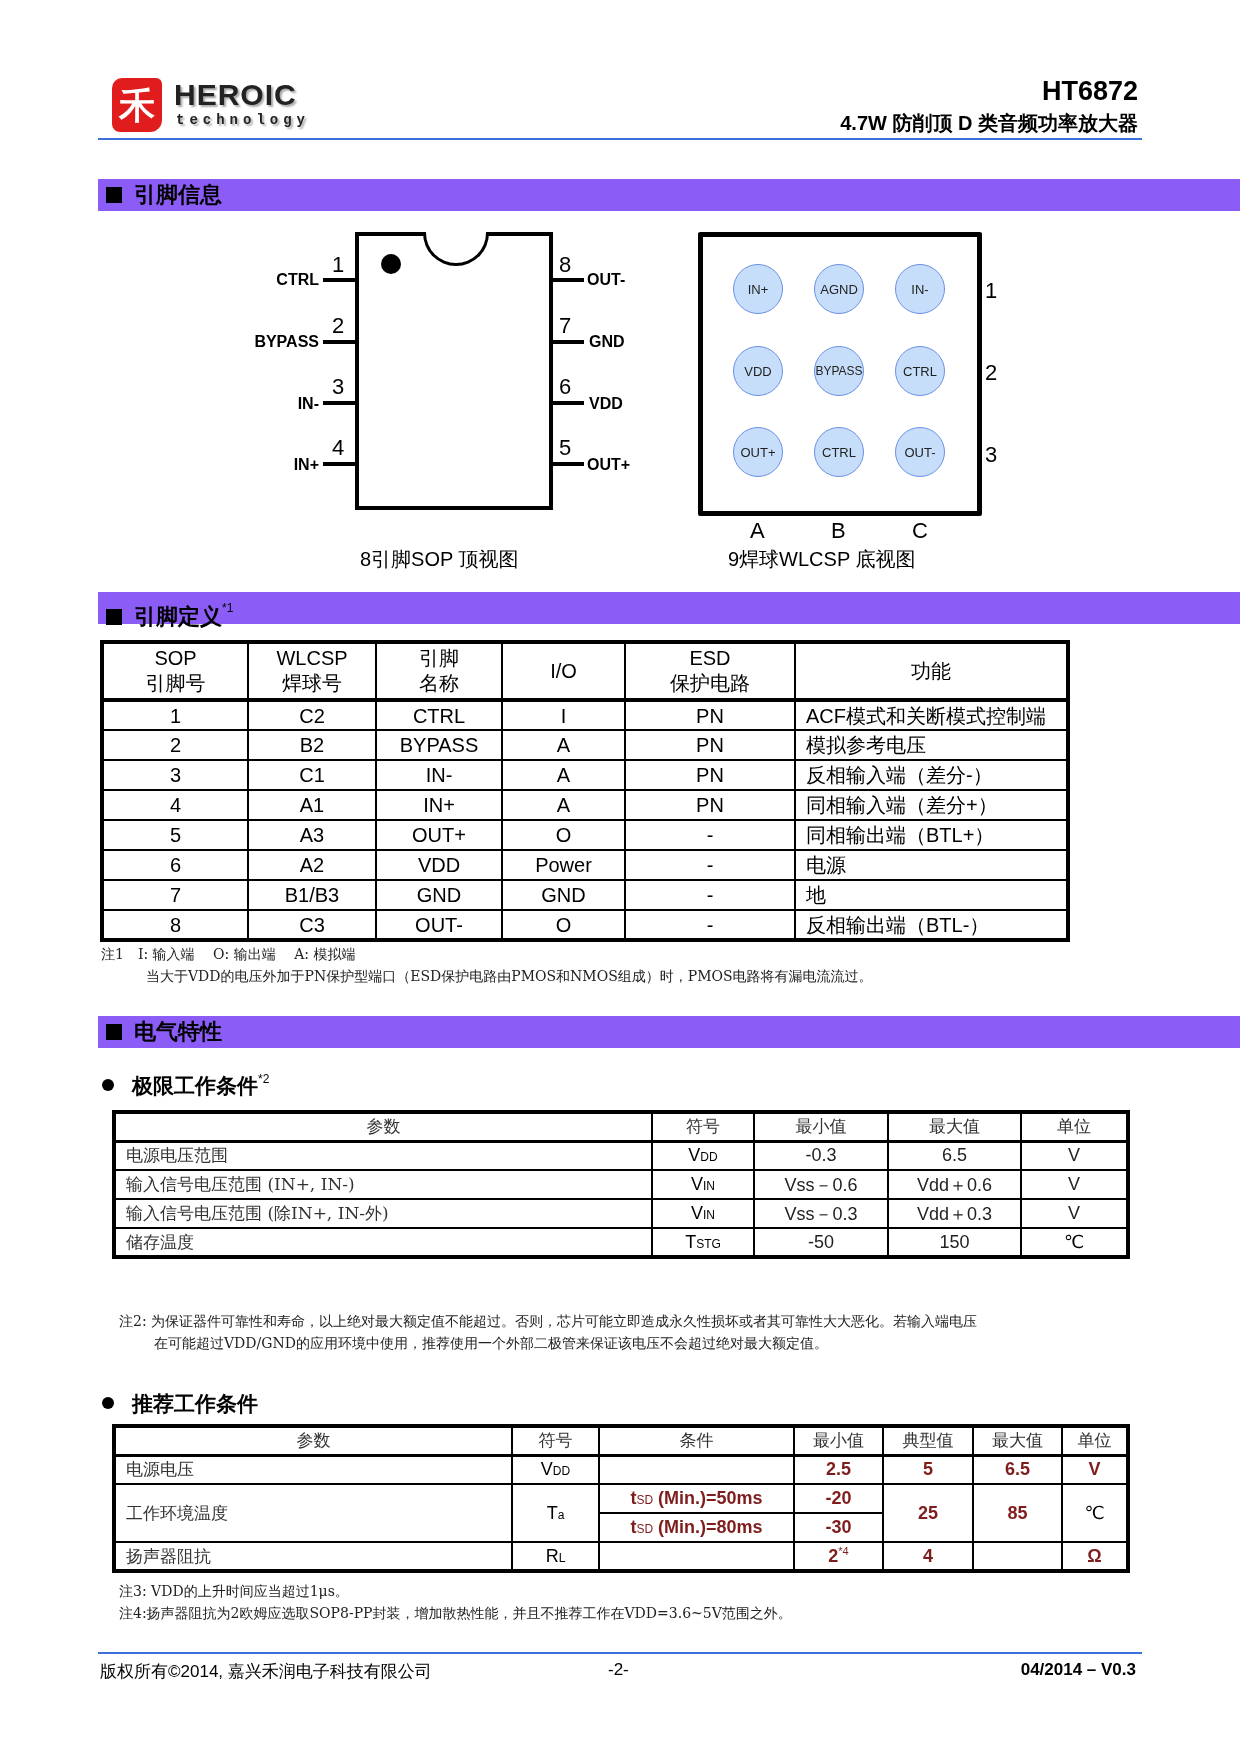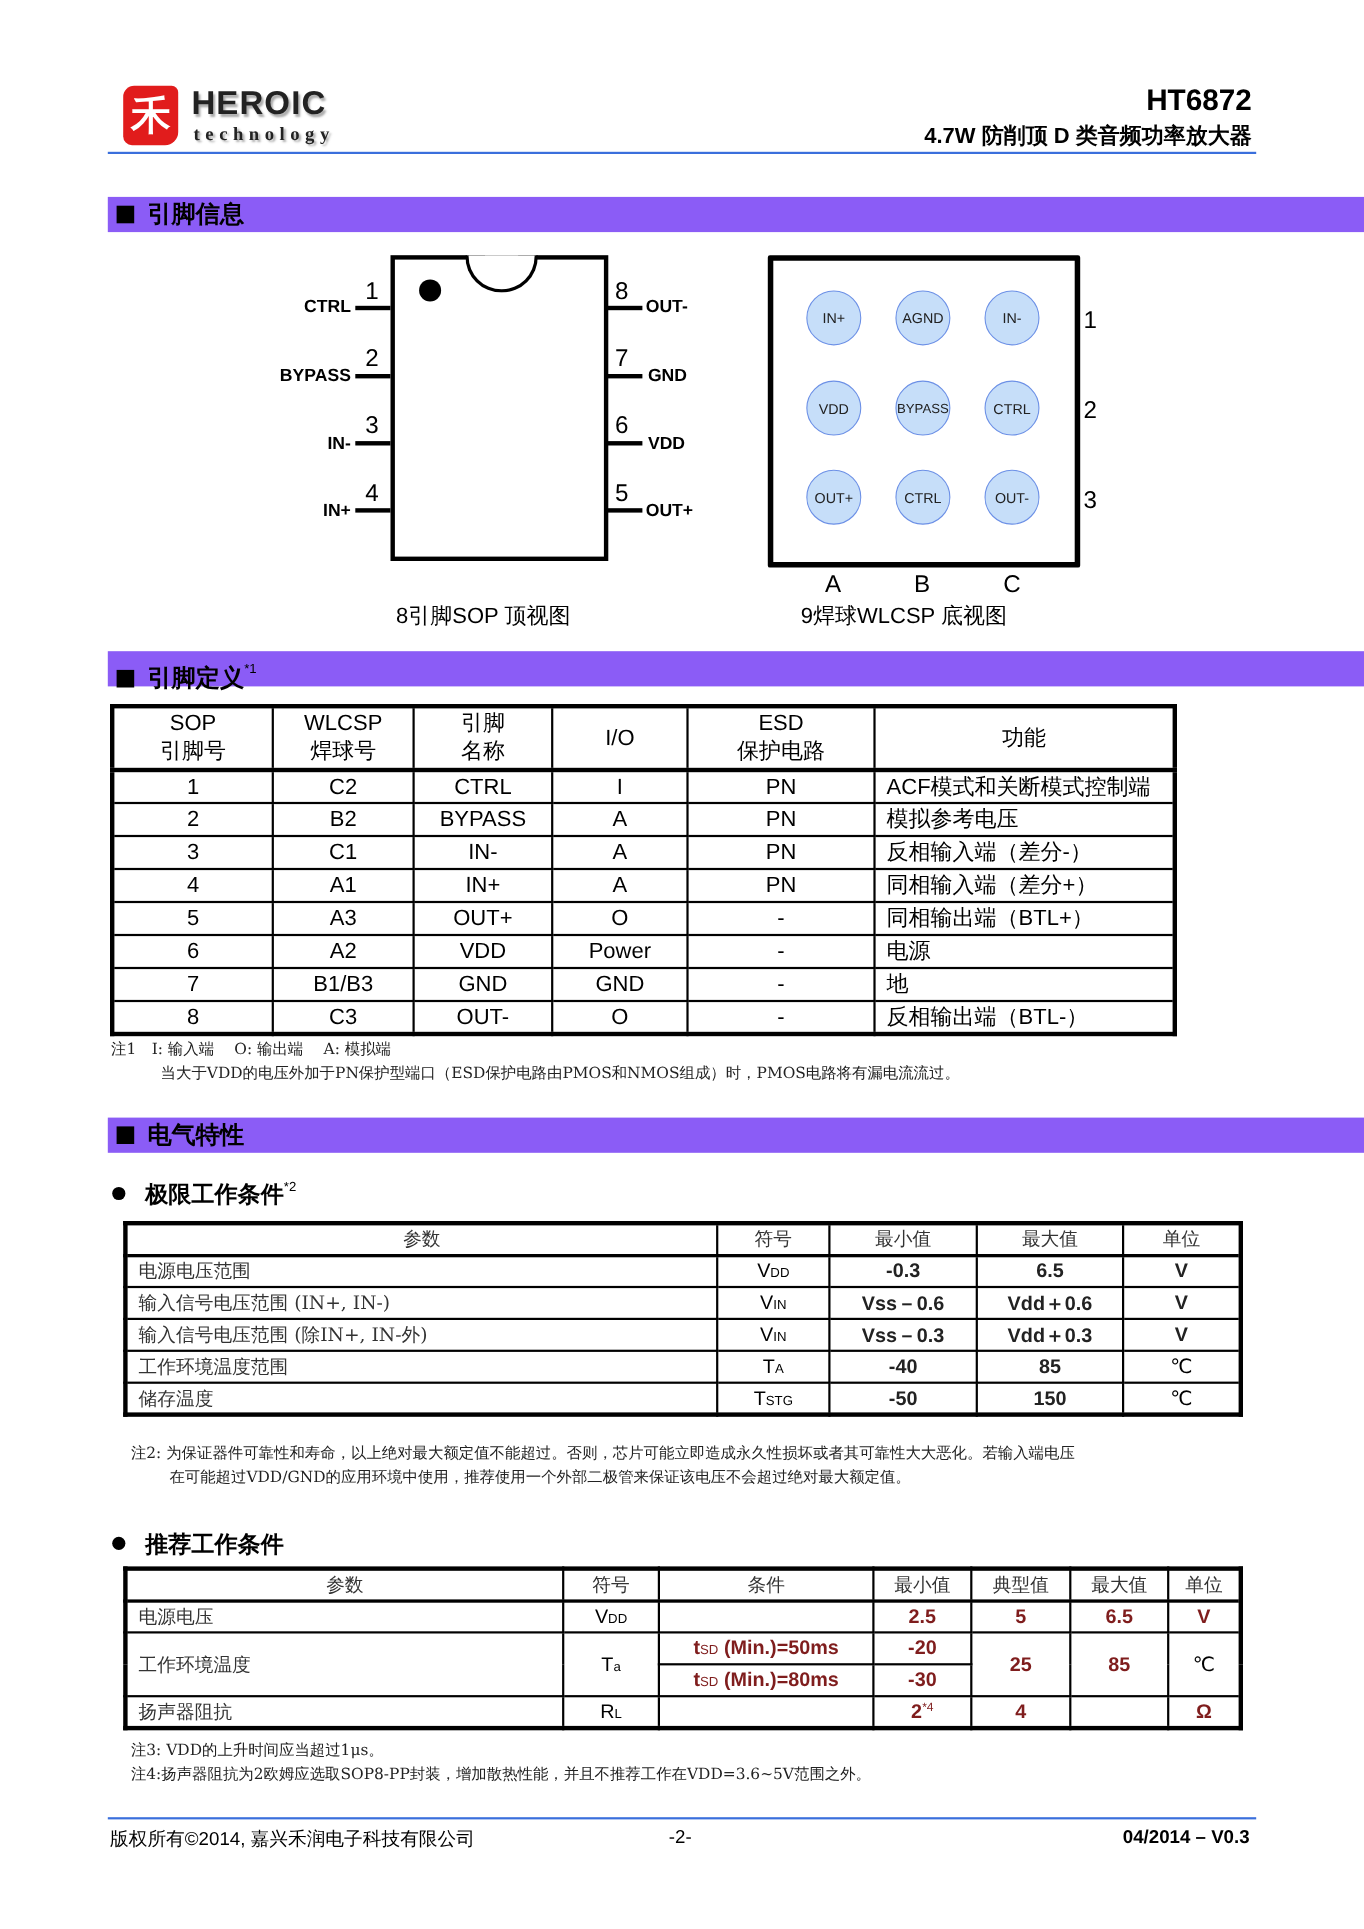--- a/index.html
+++ b/index.html
@@ -4,21 +4,21 @@
 <style>
   * { box-sizing: border-box; margin: 0; padding: 0; }
   html, body { width: 1240px; height: 1754px; background: #ffffff; }
   body { position: relative; font-family: "Liberation Sans", "DejaVu Sans", sans-serif; color: #000; overflow: hidden; }
   .abs { position: absolute; }
 
   
   .logo { left: 108px; top: 74px; width: 230px; height: 62px; }
   .logo-seal { position: absolute; left: 4px; top: 4px; width: 50px; height: 54px; background: #e11c1c; border-radius: 10px 6px 12px 8px; color: #fff; font-family: "DejaVu Serif", serif; font-size: 36px; font-weight: bold; line-height: 54px; text-align: center; }
   .logo-name { position: absolute; left: 66px; top: 4px; font-family: "Liberation Sans", sans-serif; font-weight: bold; font-size: 30px; color: #222; letter-spacing: 1px; text-shadow: 2px 2px 2px #aaa; }
-  .logo-sub { position: absolute; left: 68px; top: 38px; font-family: Liberation Serif, serif; font-weight: bold; font-size: 17px; color: #222; letter-spacing: 5px; text-shadow: 2px 2px 2px #aaa; }
+  .logo-sub { position: absolute; left: 68px; top: 38px; font-family: Liberation Mono, monospace; font-weight: bold; font-size: 14px; color: #222; letter-spacing: 5px; text-shadow: 2px 2px 2px #aaa; }
   .doc-title { right: 102px; top: 76px; font-size: 27px; font-weight: bold; text-align: right; }
   .doc-subtitle { right: 102px; top: 110px; font-size: 20px; font-weight: bold; text-align: center; margin-left: 36px; }
   .rule { left: 98px; width: 1044px; height: 2px; background: #3a6fdc; }
 
   
   .section-bar { left: 98px; width: 1148px; height: 32px; background: #8b5cf6; font-size: 22px; font-weight: bold; line-height: 32px; padding-left: 4px; }
   .section-bar .sq { display: inline-block; width: 16px; height: 16px; background: #000; margin: 0 12px 0 4px; vertical-align: -1px; }
   .section-bar sup { font-size: 12px; font-weight: normal; vertical-align: 12px; }
 
   
@@ -41,21 +41,21 @@
   .pin-table td, .pin-table th { border: 2px solid #000; font-size: 20px; text-align: center; font-weight: normal; height: 30px; padding: 0; line-height: 24px; }
   .pin-table th { height: 58px; line-height: 25px; }
   .pin-table thead tr { border-bottom: 4px solid #000; }
   .pin-table td.fn { text-align: left; padding-left: 10px; }
 
   .abs-table { left: 112px; top: 1110px; width: 1018px; border: 4px solid #000; }
   .abs-table td, .abs-table th { border: 2px solid #000; font-size: 18px; text-align: center; height: 29px; padding: 0; font-weight: normal; }
   .abs-table th { font-family: "DejaVu Serif", serif; font-size: 17px; color: #333; }
   .abs-table thead tr { border-bottom: 3px solid #000; }
   .abs-table td.param { text-align: left; padding-left: 10px; font-family: "DejaVu Serif", serif; color: #333; font-size: 17px; }
-  .abs-table td.num { font-weight: bold; color: #222; }
+  .abs-table td.num { font-weight: normal; color: #222; }
   .sub { font-size: 12px; font-weight: normal; }
 
   .rec-table { left: 112px; top: 1424px; width: 1018px; border: 4px solid #000; }
   .rec-table td, .rec-table th { border: 2px solid #000; font-size: 18px; text-align: center; height: 29px; padding: 0; font-weight: normal; }
   .rec-table th { font-family: "DejaVu Serif", serif; font-size: 17px; color: #333; }
   .rec-table thead tr { border-bottom: 3px solid #000; }
   .rec-table td.param { text-align: left; padding-left: 10px; font-family: "DejaVu Serif", serif; color: #333; font-size: 17px; }
   .rec-table td.num { font-weight: bold; color: #7f1d1d; }
   .rec-table sup { font-size: 11px; font-weight: normal; }
 
@@ -286,27 +286,20 @@
       <td class="num">Vss－0.6</td>
       <td class="num">Vdd＋0.6</td>
       <td class="num">V</td>
     </tr>
     <tr>
       <td class="param">输入信号电压范围 (除IN+, IN-外)</td>
       <td><span>V</span><span class="sub">IN</span></td>
       <td class="num">Vss－0.3</td>
       <td class="num">Vdd＋0.3</td>
       <td class="num">V</td>
-    </tr>
-    <tr>
-      <td class="param">工作环境温度范围</td>
-      <td><span>T</span><span class="sub">A</span></td>
-      <td class="num">-40</td>
-      <td class="num">85</td>
-      <td>℃</td>
     </tr>
     <tr>
       <td class="param">储存温度</td>
       <td><span>T</span><span class="sub">STG</span></td>
       <td class="num">-50</td>
       <td class="num">150</td>
       <td>℃</td>
     </tr>
   </tbody>
 </table>

